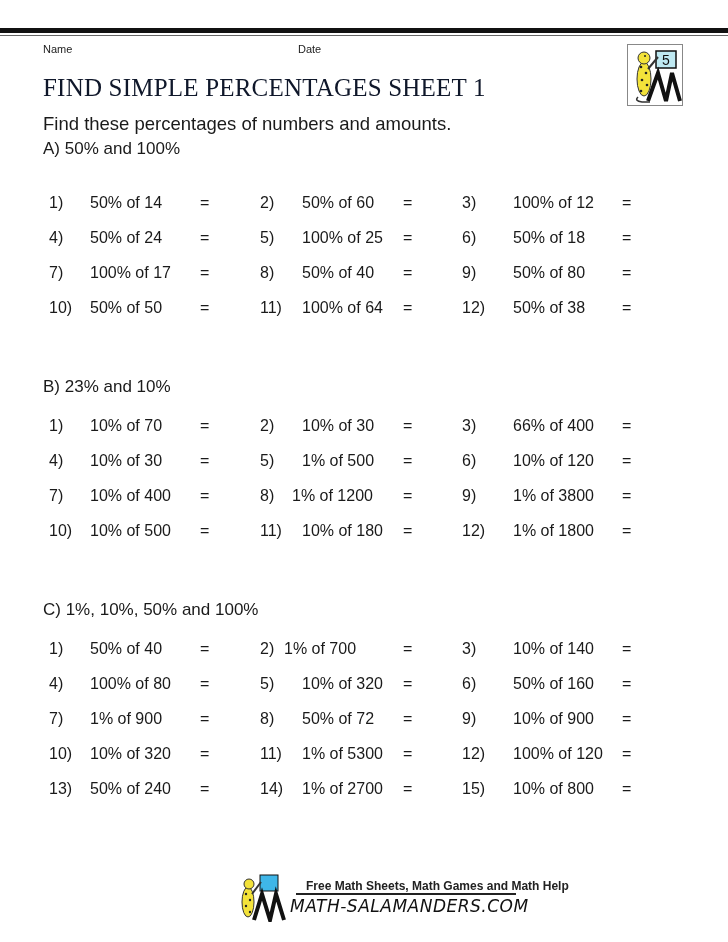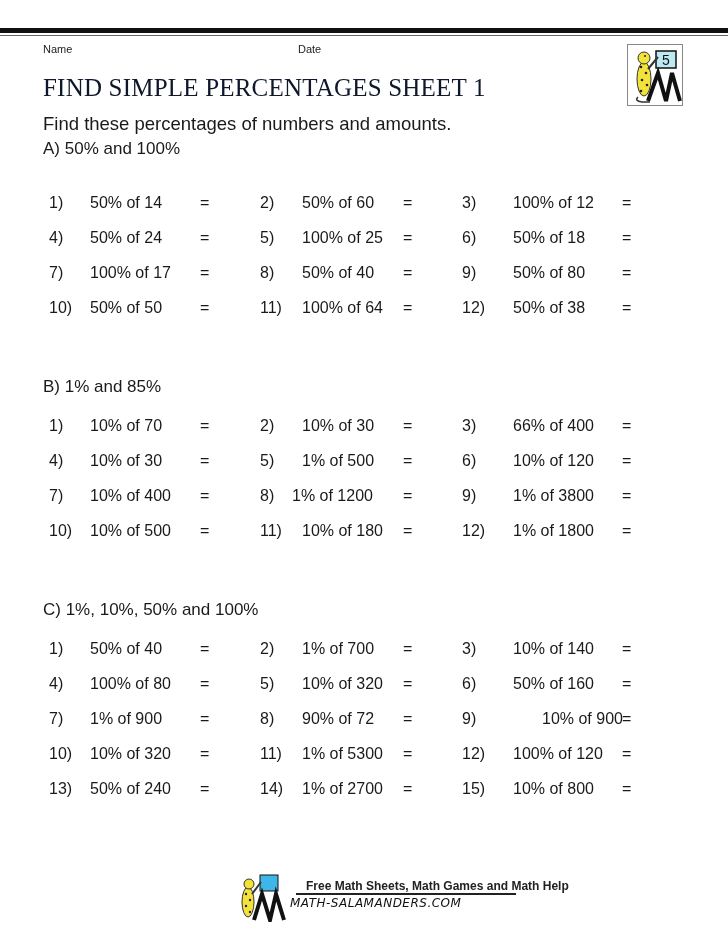--- a/index.html
+++ b/index.html
@@ -12,21 +12,21 @@
              font-size: 25px; color: #0f172a; letter-spacing: 0.2px; white-space: nowrap; }
     .subtitle { position: absolute; left: 43px; top: 113px; font-size: 18.5px; color: #1a1a1a; white-space: nowrap; }
     .section-head { position: absolute; left: 43px; font-size: 17px; color: #1a1a1a; white-space: nowrap; }
     .row { position: absolute; left: 0; width: 728px; height: 22px; font-size: 16px; }
     .cell { position: absolute; top: 0; white-space: nowrap; }
     .logo-box { position: absolute; left: 627px; top: 44px; width: 54px; height: 60px;
                 border: 1px solid #888; background: #fff; }
     .footer { position: absolute; left: 236px; top: 872px; width: 280px; height: 50px; }
     .footer-tag { position: absolute; left: 70px; top: 7px; font-size: 12px; font-weight: bold; color: #222; white-space: nowrap; }
     .footer-line { position: absolute; left: 60px; top: 21px; width: 220px; height: 1.5px; background: #222; }
-    .footer-site { position: absolute; left: 54px; top: 24px; font-size: 12px; letter-spacing: 0.5px;
+    .footer-site { position: absolute; left: 54px; top: 24px; font-size: 17px; letter-spacing: 0.5px;
                    font-style: italic; color: #111; white-space: nowrap;
                    font-family: "DejaVu Sans", sans-serif; font-weight: normal; }
   </style>
 </head>
 <body>
 
 <div class="rule-top"></div>
 <div class="rule-top-thin"></div>
 
 <span class="small-label" style="left:43px;">Name</span>
@@ -96,21 +96,21 @@
   <span class="cell" style="left:90px">50% of 50</span>
   <span class="cell" style="left:200px">=</span>
   <span class="cell" style="left:260px">11)</span>
   <span class="cell" style="left:302px">100% of 64</span>
   <span class="cell" style="left:403px">=</span>
   <span class="cell" style="left:462px">12)</span>
   <span class="cell" style="left:513px">50% of 38</span>
   <span class="cell" style="left:622px">=</span>
 </div>
 
-<div class="section-head" style="top:377px;">B) 1% and 85%</div>
+<div class="section-head" style="top:377px;">B) 23% and 10%</div>
 
 <div class="row" style="top:417px;">
   <span class="cell" style="left:49px">1)</span>
   <span class="cell" style="left:90px">10% of 70</span>
   <span class="cell" style="left:200px">=</span>
   <span class="cell" style="left:260px">2)</span>
   <span class="cell" style="left:302px">10% of 30</span>
   <span class="cell" style="left:403px">=</span>
   <span class="cell" style="left:462px">3)</span>
   <span class="cell" style="left:513px">66% of 400</span>
@@ -150,21 +150,21 @@
   <span class="cell" style="left:622px">=</span>
 </div>
 
 <div class="section-head" style="top:600px;">C) 1%, 10%, 50% and 100%</div>
 
 <div class="row" style="top:640px;">
   <span class="cell" style="left:49px">1)</span>
   <span class="cell" style="left:90px">50% of 40</span>
   <span class="cell" style="left:200px">=</span>
   <span class="cell" style="left:260px">2)</span>
-  <span class="cell" style="left:302px">1% of 700</span>
+  <span class="cell" style="left:284px">1% of 700</span>
   <span class="cell" style="left:403px">=</span>
   <span class="cell" style="left:462px">3)</span>
   <span class="cell" style="left:513px">10% of 140</span>
   <span class="cell" style="left:622px">=</span>
 </div>
 <div class="row" style="top:675px;">
   <span class="cell" style="left:49px">4)</span>
   <span class="cell" style="left:90px">100% of 80</span>
   <span class="cell" style="left:200px">=</span>
   <span class="cell" style="left:260px">5)</span>
@@ -172,24 +172,24 @@
   <span class="cell" style="left:403px">=</span>
   <span class="cell" style="left:462px">6)</span>
   <span class="cell" style="left:513px">50% of 160</span>
   <span class="cell" style="left:622px">=</span>
 </div>
 <div class="row" style="top:710px;">
   <span class="cell" style="left:49px">7)</span>
   <span class="cell" style="left:90px">1% of 900</span>
   <span class="cell" style="left:200px">=</span>
   <span class="cell" style="left:260px">8)</span>
-  <span class="cell" style="left:302px">90% of 72</span>
+  <span class="cell" style="left:302px">50% of 72</span>
   <span class="cell" style="left:403px">=</span>
   <span class="cell" style="left:462px">9)</span>
-  <span class="cell" style="left:542px">10% of 900</span>
+  <span class="cell" style="left:513px">10% of 900</span>
   <span class="cell" style="left:622px">=</span>
 </div>
 <div class="row" style="top:745px;">
   <span class="cell" style="left:49px">10)</span>
   <span class="cell" style="left:90px">10% of 320</span>
   <span class="cell" style="left:200px">=</span>
   <span class="cell" style="left:260px">11)</span>
   <span class="cell" style="left:302px">1% of 5300</span>
   <span class="cell" style="left:403px">=</span>
   <span class="cell" style="left:462px">12)</span>

